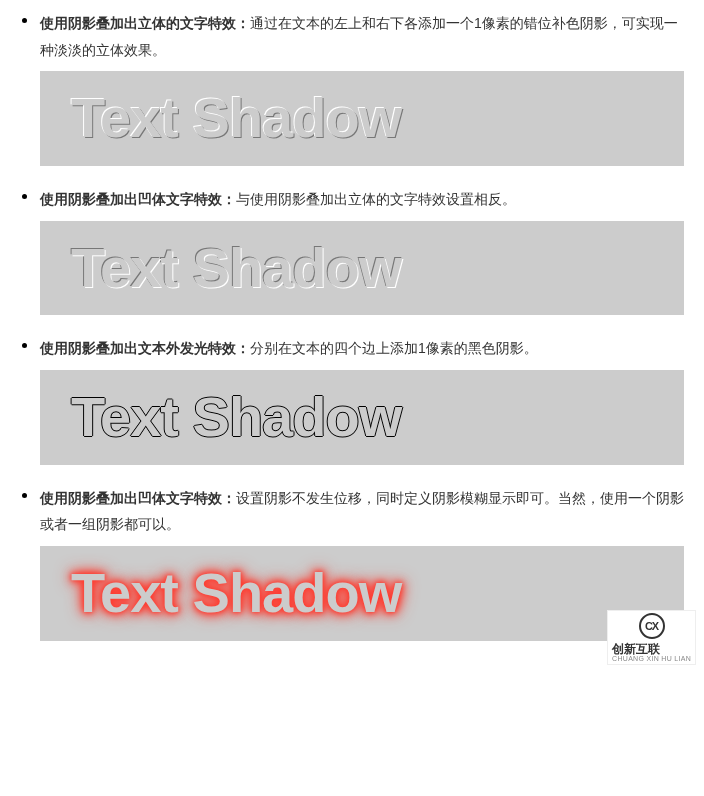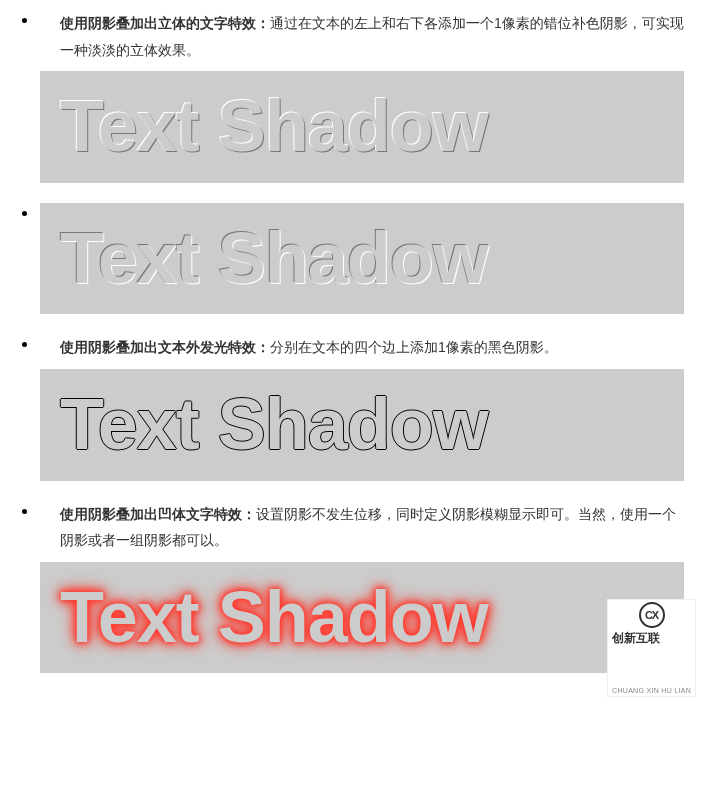--- a/index.html
+++ b/index.html
@@ -24,35 +24,35 @@
       left: 12px;
       top: 8px;
       width: 5px;
       height: 5px;
       background: #000;
       border-radius: 50%;
     }
     .desc {
       line-height: 1.9;
       margin-bottom: 8px;
-      margin-left: 20px;
     }
     .bold { font-weight: 700; }
     .demo {
       background: #cccccc;
       padding: 18px 20px;
       margin-left: 0;
     }
     .ts {
       font-family: Arial, Helvetica, sans-serif;
       font-weight: 700;
-      font-size: 72px;
+      font-size: 56px;
       line-height: 1.05;
       white-space: nowrap;
       letter-spacing: -1px;
+      margin-left: 11px;
     }
     
     .ts-raised {
       color: #cccccc;
       text-shadow: -1px -1px 0 #ffffff, 1px 1px 0 #777;
     }
     
     .ts-inset {
       color: #cccccc;
       text-shadow: 1px 1px 0 #ffffff, -1px -1px 0 #777;
@@ -90,39 +90,42 @@
       border: 2px solid #333;
       border-radius: 50%;
       display: flex;
       align-items: center;
       justify-content: center;
       font-size: 11px;
       font-weight: 700;
       letter-spacing: -1px;
       color: #333;
     }
-    .brand-txt { display: flex; flex-direction: column; line-height: 1; gap: 43px; }
+    .brand-txt { display: flex; flex-direction: column; line-height: 1; }
     .brand-cn { font-size: 12px; font-weight: 700; color: #333; }
     .brand-en { font-size: 7px; color: #888; letter-spacing: 0.3px; }
   </style>
 </head>
 <body>
 
 <ul>
 
   <li>
     <p class="desc">
       <span class="bold">使用阴影叠加出立体的文字特效</span><span class="bold">：</span><span>通过在文本的左上和右下各添加一个1像素的错位补色阴影，可实现一种淡淡的立体效果。</span>
     </p>
     <div class="demo">
       <div class="ts ts-raised">Text Shadow</div>
     </div>
   </li>
 
   <li>
+    <p class="desc">
+      <span class="bold">使用阴影叠加出凹体文字特效</span><span class="bold">：</span><span>与使用阴影叠加出立体的文字特效设置相反。</span>
+    </p>
     <div class="demo">
       <div class="ts ts-inset">Text Shadow</div>
     </div>
   </li>
 
   <li>
     <p class="desc">
       <span class="bold">使用阴影叠加出文本外发光特效</span><span class="bold">：</span><span>分别在文本的四个边上添加1像素的黑色阴影。</span>
     </p>
     <div class="demo">

